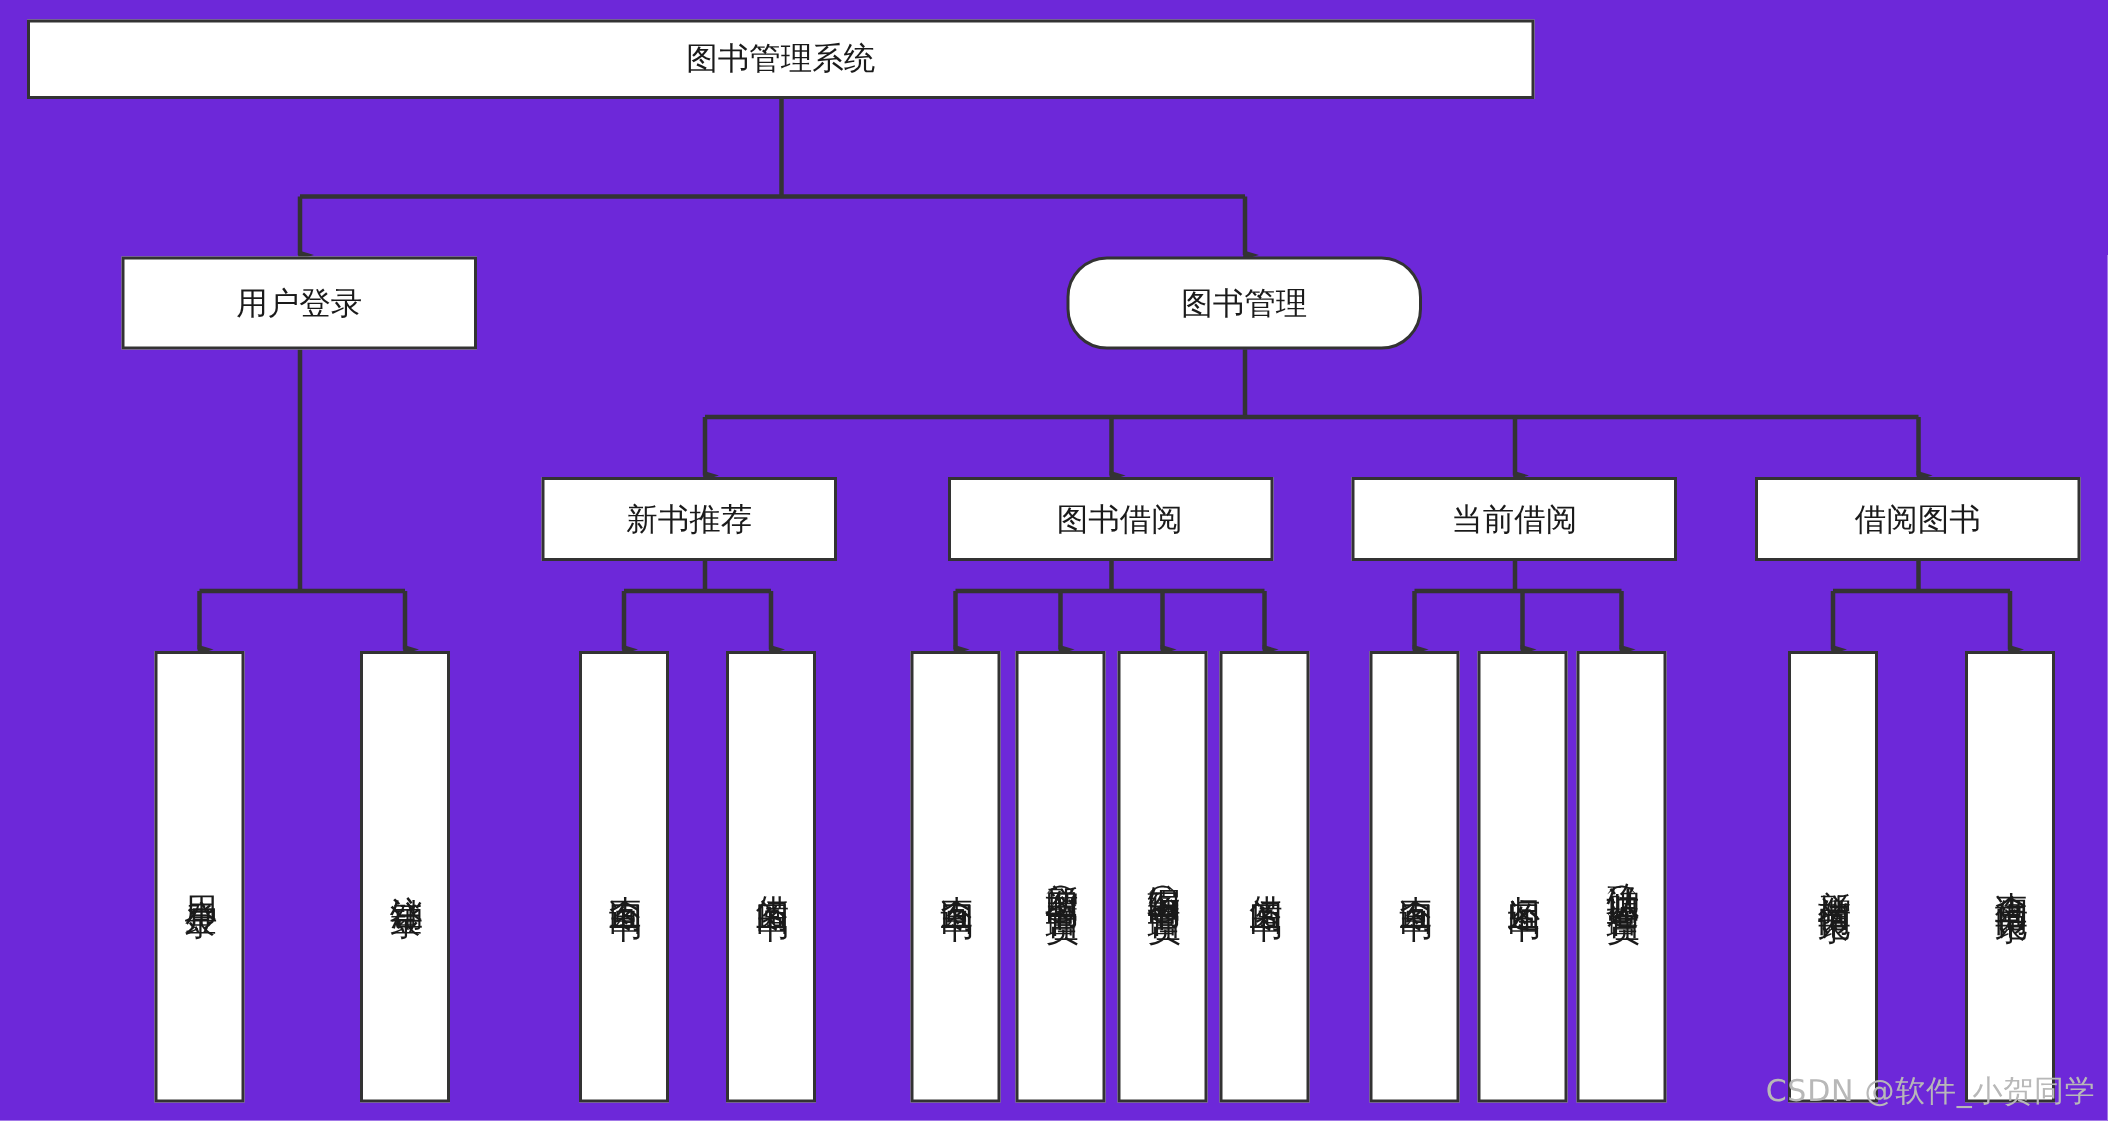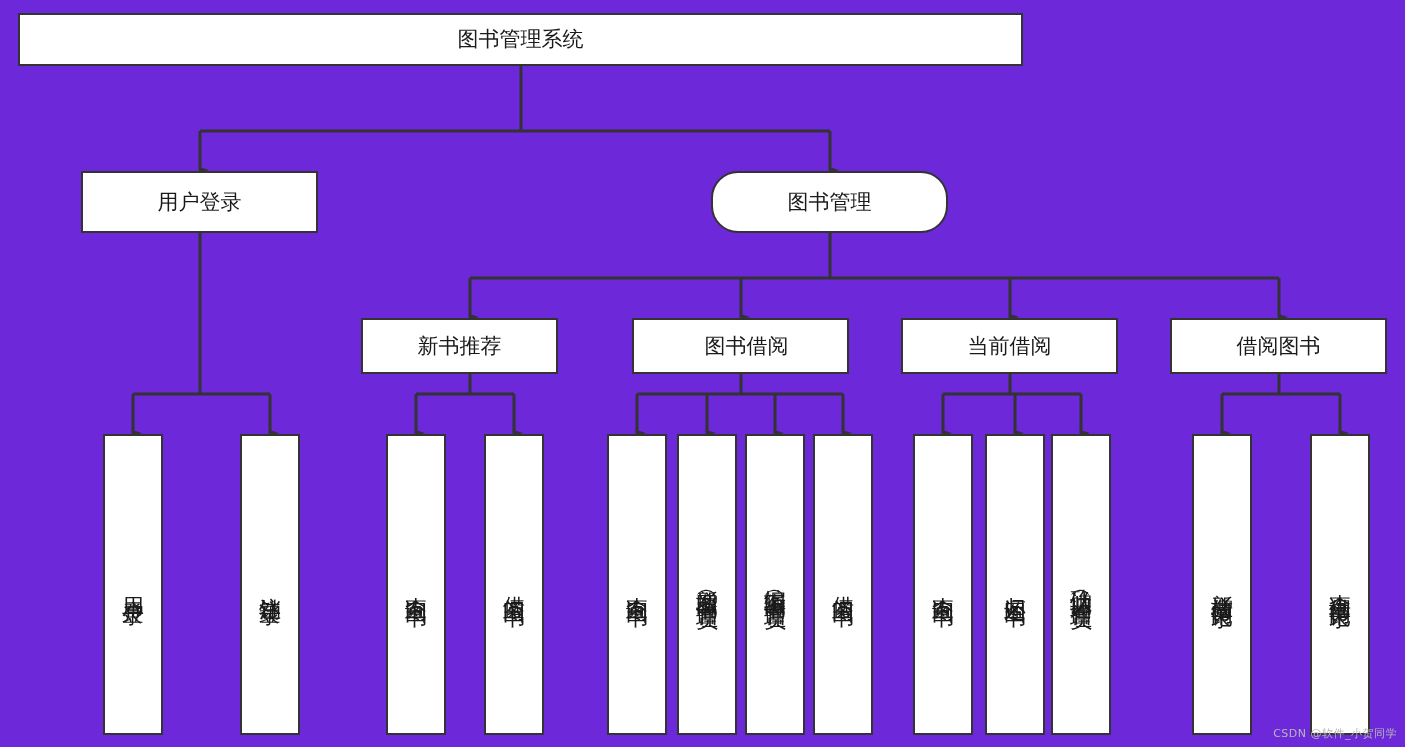--- a/index.html
+++ b/index.html
@@ -56,21 +56,21 @@
     text-orientation: upright;
     font-size: 22px;
     letter-spacing: 3px;
     line-height: 1;
     white-space: nowrap;
   }
   #watermark {
     position: absolute;
     right: 8px;
     bottom: 6px;
-    font-size: 11px;
+    font-size: 20px;
     color: #b8b8b8;
     letter-spacing: 0.5px;
     white-space: nowrap;
     pointer-events: none;
   }
 </style>
 </head>
 <body>
 
 <div id="diagram-root">

